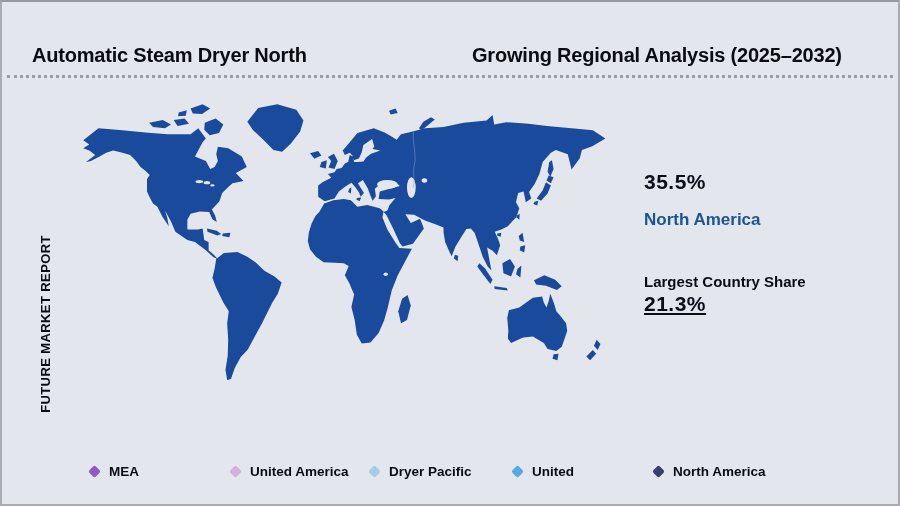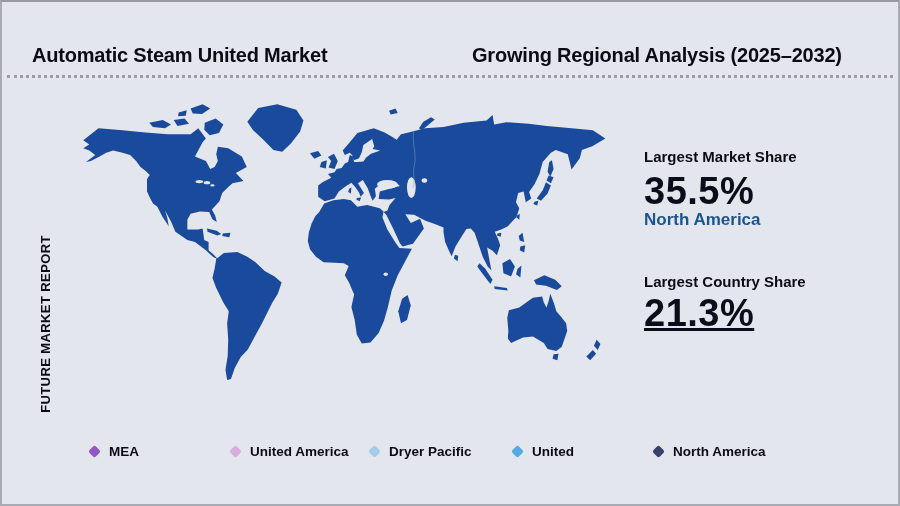--- a/index.html
+++ b/index.html
@@ -29,47 +29,47 @@
   }
   .map-wrap{
     position:absolute;left:60px;top:86px;width:545px;height:318px;
   }
   .map-wrap svg{width:100%;height:100%;}
   .land{fill:var(--map-fill,#1a4a9c);stroke:none;}
   .water{fill:#e4e6ee;}
   .region-line{fill:none;stroke:#7e9cc8;stroke-width:1.3;opacity:0.75;}
   .stat{position:absolute;left:642px;white-space:nowrap;}
   .stat-label{font-size:15px;font-weight:800;color:#0b0c12;}
-  .stat-value{font-size:38px;font-weight:800;color:#0a0e1b;letter-spacing:0.5px;}
+  .stat-value{font-size:21px;font-weight:800;color:#0a0e1b;letter-spacing:0.5px;}
   .stat-region{font-size:17px;font-weight:800;color:#1b5493;}
   #stat1-label{top:146px;}
   #stat1-value{top:168px;}
   #stat1-region{top:208px;}
   #stat2-label{top:271px;}
   #stat2-value{top:290px;text-decoration:underline;}
   #stat2-region{top:329px;}
   .legend-item{
-    position:absolute;top:440px;height:18px;display:flex;align-items:center;gap:10px;
+    position:absolute;top:460px;height:18px;display:flex;align-items:center;gap:10px;
   }
   .legend-marker{
     width:9px;height:9px;border-radius:2px;transform:rotate(45deg);flex:0 0 auto;
   }
   .legend-label{font-size:13.5px;font-weight:800;color:#0b0c12;white-space:nowrap;}
   #legend-0{left:88px;}
   #legend-1{left:229px;}
   #legend-2{left:368px;}
   #legend-3{left:511px;}
   #legend-4{left:652px;}
 </style>
 </head>
 <body>
 
 <div id="canvas" style="--map-fill: #1a4a9c;">
 
-  <div id="title-left" class="hdr-title">Automatic Steam United Market</div>
+  <div id="title-left" class="hdr-title">Automatic Steam Dryer North</div>
   <div id="title-right" class="hdr-title">Growing Regional Analysis (2025–2032)</div>
   <div class="dotted-sep"></div>
 
   <div class="watermark">FUTURE MARKET REPORT</div>
 
   <div class="map-wrap">
     <svg viewBox="0 0 1000 540" preserveAspectRatio="xMidYMid meet">
 
       <path class="land" d="M39,74 L67,52 L111,56 L153,60 L194,63 L236,63 L250,52 L264,71 L258,78 L244,104 L264,112 L272,127 L280,123 L286,112 L283,100 L286,86 L305,89 L330,104 L339,123 L319,134 L333,149 L313,153 L305,160 L294,171 L289,186 L275,201 L281,212 L284,224 L276,219 L270,206 L253,205 L236,209 L230,220 L230,238 L250,238 L258,236 L261,257 L269,261 L269,276 L277,283 L286,292 L278,289 L264,276 L244,261 L230,257 L208,242 L200,223 L189,203 L193,216 L196,232 L184,214 L175,196 L167,190 L161,179 L156,168 L156,145 L161,138 L153,130 L144,123 L136,112 L125,101 L111,97 L94,93 L81,97 L69,104 L53,112 L44,114 L61,101 L50,93 L39,89 L50,82 Z"></path>
 
@@ -131,21 +131,20 @@
 
       <path class="land" d="M866,331 L885,322 L905,330 L917,342 L908,349 L888,341 L870,339 Z"></path>
 
       <path class="land" d="M817,400 L820,386 L839,381 L864,363 L881,361 L884,372 L889,381 L893,369 L896,356 L903,374 L907,388 L915,397 L925,410 L927,424 L917,453 L907,461 L891,457 L884,446 L864,434 L846,436 L824,446 L818,438 L819,424 Z"></path>
       <path class="land" d="M902,467 L911,466 L909,478 L900,475 Z"></path>
       <path class="land" d="M981,440 L988,448 L983,459 L976,451 Z"></path>
       <path class="land" d="M974,459 L980,466 L969,478 L962,471 Z"></path>
     </svg>
   </div>
 
-  <div id="stat1-label" class="stat stat-label">Largest Market Share</div>
   <div id="stat1-value" class="stat stat-value">35.5%</div>
   <div id="stat1-region" class="stat stat-region">North America</div>
 
   <div id="stat2-label" class="stat stat-label">Largest Country Share</div>
   <div id="stat2-value" class="stat stat-value">21.3%</div>
 
   <div id="legend-0" class="legend-item">
     <span class="legend-marker" style="background: rgb(145, 88, 198);"></span>
     <span class="legend-label">MEA</span>
   </div>

